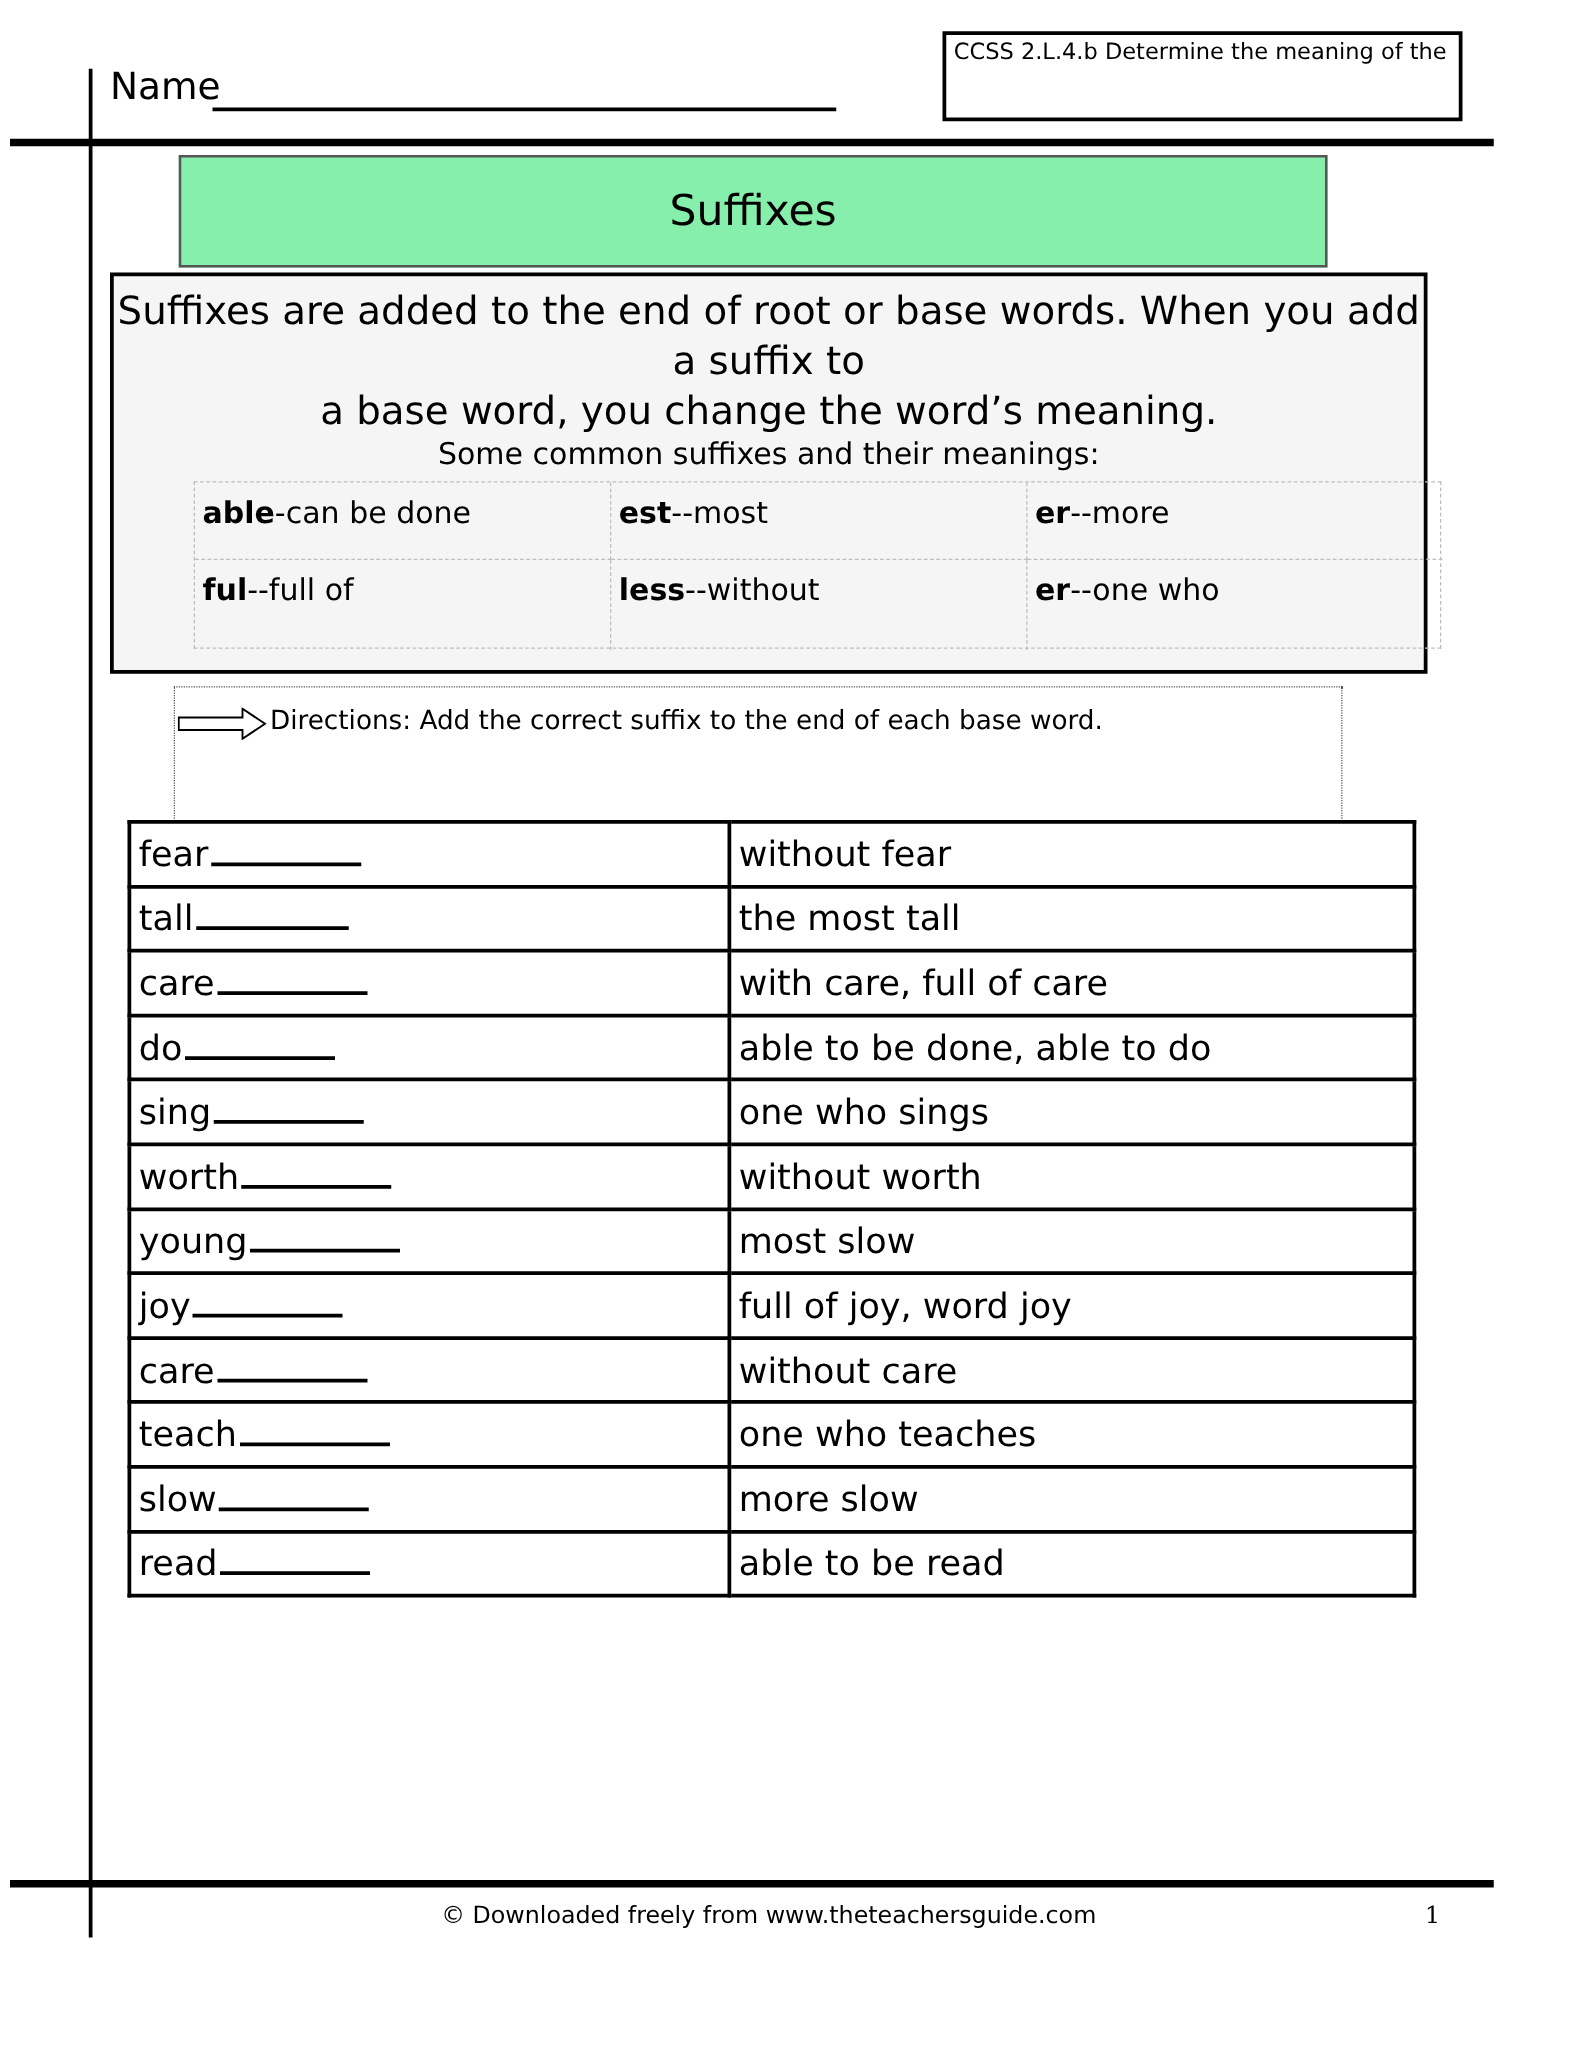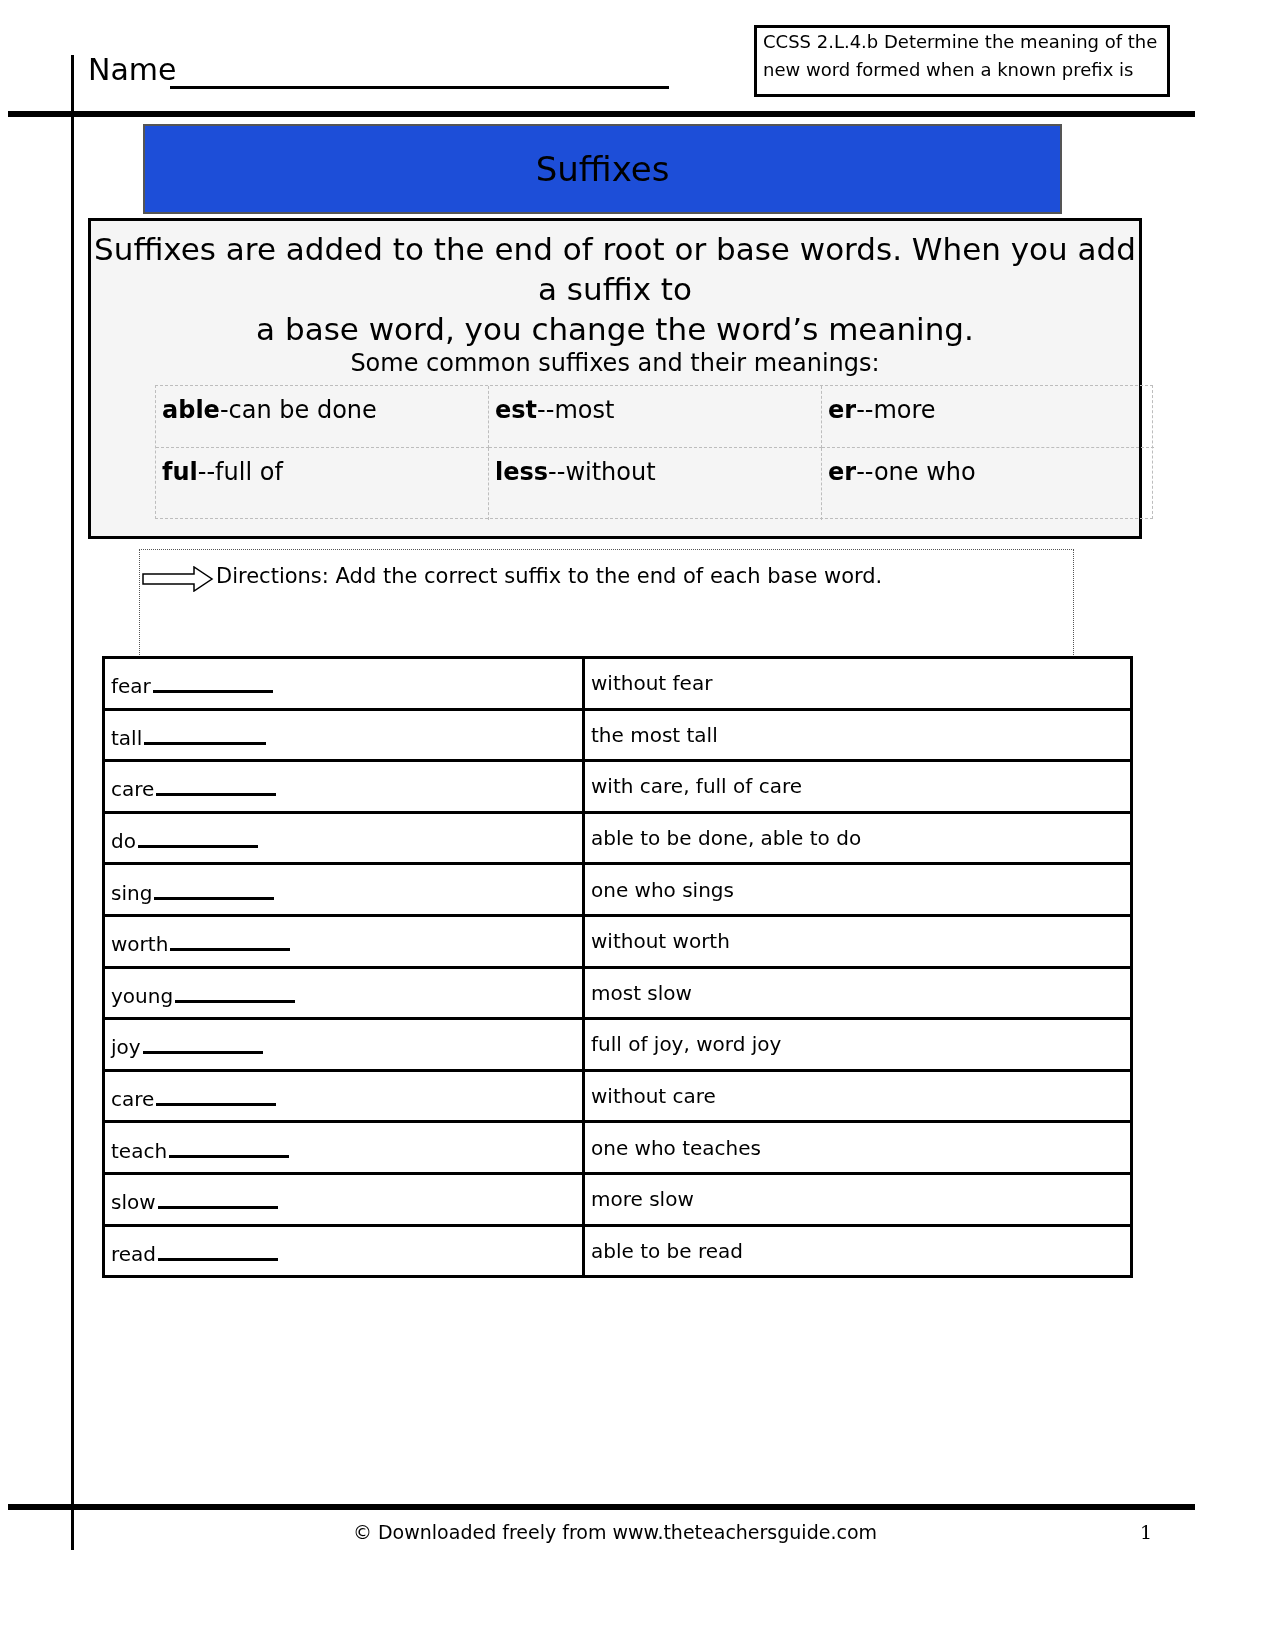--- a/index.html
+++ b/index.html
@@ -7,21 +7,21 @@
            font-family: "DejaVu Sans", sans-serif; color: #000; }
     .abs { position: absolute; }
     .vline { left: 71px; top: 55px; width: 3px; height: 1495px; background: #000; }
     .hline { left: 8px; width: 1187px; height: 6px; background: #000; }
     .hline.top { top: 111px; }
     .hline.bottom { top: 1504px; }
     .name-label { left: 88px; top: 52px; font-size: 30px; line-height: 36px; }
     .name-line { left: 170px; top: 86px; width: 499px; height: 3px; background: #000; }
     .ccss-box { left: 754px; top: 25px; width: 416px; height: 72px; border: 3px solid #000;
                 font-size: 18px; line-height: 28px; padding: 0 0 0 6px; box-sizing: border-box; }
-    .title-box { left: 143px; top: 124px; width: 919px; height: 90px; background: #1d4ed8;
+    .title-box { left: 143px; top: 124px; width: 919px; height: 90px; background: #86efac;
                  border: 2px solid #555; box-sizing: border-box; display: flex; align-items: center;
                  justify-content: center; font-size: 34px; }
     .intro-box { left: 88px; top: 218px; width: 1054px; height: 321px; background: #f5f5f5;
                  border: 3px solid #000; box-sizing: border-box; }
     .intro-text { position: absolute; left: 0; top: 8px; width: 100%; text-align: center;
                   font-size: 31px; line-height: 40px; }
     .common-heading { position: absolute; left: 0; top: 124px; width: 100%; text-align: center;
                       font-size: 24px; line-height: 36px; }
     .suffix-grid { position: absolute; left: 64px; top: 164px; width: 998px; height: 134px;
                    display: grid; grid-template-columns: 333px 333px 332px; grid-template-rows: 62px 72px;
@@ -29,41 +29,40 @@
     .suffix-cell { border-right: 1px dashed #bdbdbd; border-bottom: 1px dashed #bdbdbd;
                    font-size: 24px; padding: 10px 0 0 6px; box-sizing: border-box; }
     .suffix-cell:nth-child(3n) { border-right: none; }
     .suffix-cell:nth-child(n+4) { border-bottom: none; }
     .suffix-cell b { font-weight: bold; }
     .directions-box { left: 139px; top: 549px; width: 935px; height: 106px; border: 1px dotted #555;
                       border-bottom: none; box-sizing: border-box; }
     .arrow { position: absolute; left: 2px; top: 16px; }
     .directions-text { position: absolute; left: 76px; top: 12px; font-size: 21px; line-height: 28px; }
     .main-table { left: 102px; top: 656px; width: 1031px; border-collapse: collapse; border: 3px solid #000; }
-    .main-table td { border: 3px solid #000; height: 51.6px; padding: 0 6px; font-size: 20px;
+    .main-table td { border: 3px solid #000; height: 51.6px; padding: 0 6px; font-size: 28px;
                      vertical-align: middle; box-sizing: border-box; }
     .main-table td.word { width: 480px; }
     .blank { display: inline-block; width: 120px; border-bottom: 3px solid #000; height: 22px;
              vertical-align: baseline; margin-left: 2px; }
     .footer-text { left: 0; top: 1521px; width: 1230px; text-align: center; font-size: 19px; }
     .page-num { left: 1140px; top: 1521px; font-size: 19px; font-family: "DejaVu Serif", serif; }
   </style>
 </head>
 <body>
 
 <div class="abs vline"></div>
 <div class="abs hline top"></div>
 <div class="abs hline bottom"></div>
 
 <div class="abs name-label">Name</div>
 <div class="abs name-line"></div>
 
 <div class="abs ccss-box">
   <div>CCSS 2.L.4.b Determine the meaning of the</div>
-  <div>new word formed when a known prefix is</div>
 </div>
 
 <div class="abs title-box">
   <span>Suffixes</span>
 </div>
 
 <div class="abs intro-box">
   <div class="intro-text">
     <div>Suffixes are added to the end of root or base words.  When you add a suffix to</div>
     <div>a base word, you change the word’s meaning.</div>

